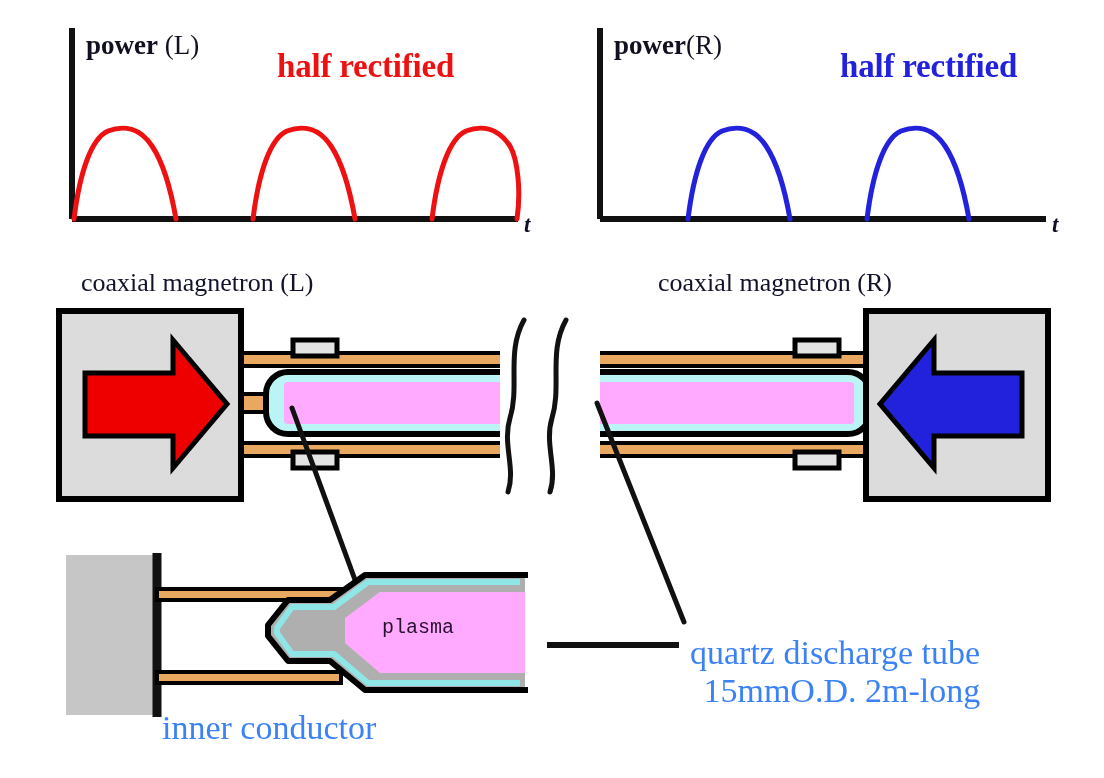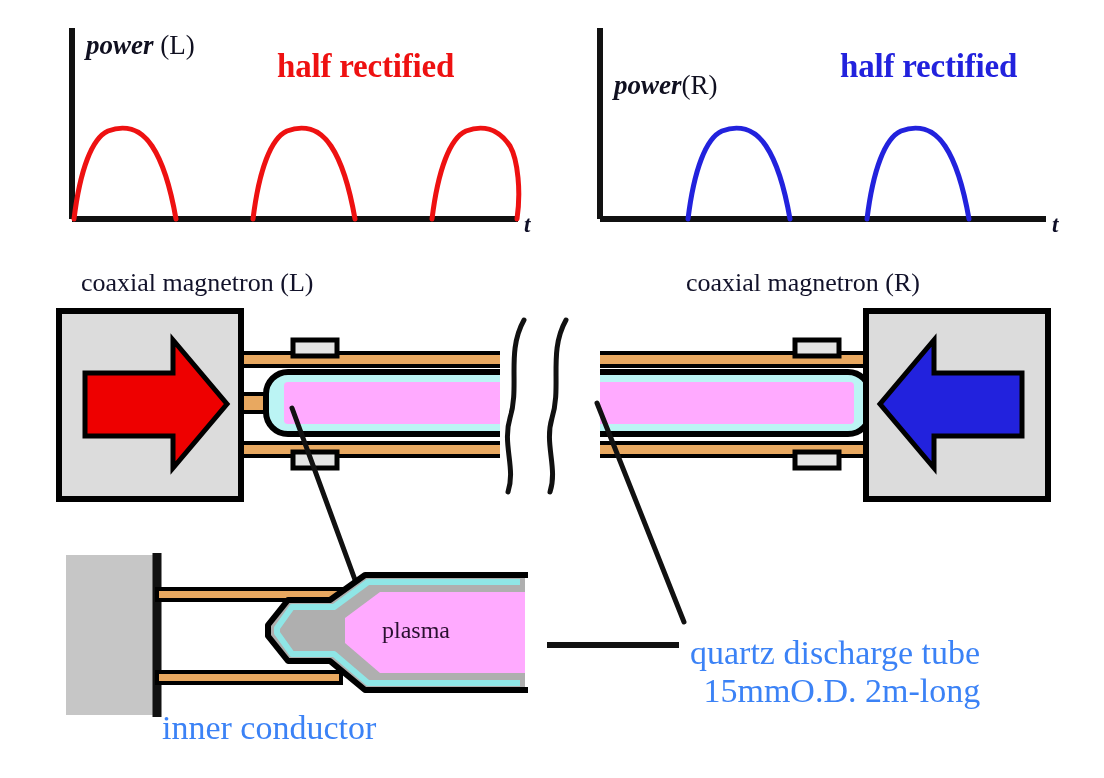--- a/index.html
+++ b/index.html
@@ -30,21 +30,20 @@
     position: absolute;
     white-space: nowrap;
     line-height: 1.12;
     font-family: "Liberation Serif", "DejaVu Serif", serif;
   }
   .axis-title {
     font-size: 27px;
     color: #101020;
   }
   .axis-title .it {
-    font-style: italic;
     font-weight: 700;
   }
   .rect-note {
     font-size: 33px;
     font-weight: 700;
     letter-spacing: -0.2px;
   }
   .rect-note.red  { color: #ee1111; }
   .rect-note.blue { color: #2222dd; }
   .tvar {
@@ -57,22 +56,23 @@
     font-size: 26px;
     color: #12122a;
   }
   .part-label {
     font-size: 34px;
     color: #3b82f6;
     margin-top: 12px;
   }
   .part-label .line2 { display: block; text-align: right; }
   .plasma-label {
-    font-size: 24px;
+    font-size: 20px;
     color: #2a1030;
+    font-family: Liberation Mono, monospace;
   }
 </style>
 </head>
 <body>
 
 <div id="stage">
 
   <svg width="1104" height="778" viewBox="0 0 1104 778">
 
     <g>
@@ -189,31 +189,31 @@
   </svg>
 
   <div class="lbl axis-title" style="left:86px; top:30px;">
     <span class="it">power</span><span> (L)</span>
   </div>
 
   <div class="lbl rect-note red" style="left:277px; top:48px;">half rectified</div>
 
   <div class="lbl tvar" style="left:524px; top:212px;">t</div>
 
-  <div class="lbl axis-title" style="left:614px; top:30px;margin-top:40px;">
+  <div class="lbl axis-title" style="left:614px; top:30px;">
     <span class="it">power</span><span>(R)</span>
   </div>
 
   <div class="lbl rect-note blue" style="left:840px; top:48px;">half rectified</div>
 
   <div class="lbl tvar" style="left:1052px; top:212px;">t</div>
 
   <div class="lbl mag-label" style="left:57px; top:268px;margin-left:24px;">coaxial magnetron (L)</div>
 
-  <div class="lbl mag-label" style="left:686px; top:268px;">coaxial magnetron (R)</div>
+  <div class="lbl mag-label" style="left:658px; top:268px;">coaxial magnetron (R)</div>
 
   <div class="lbl plasma-label" style="left:382px; top:617px;">plasma</div>
 
   <div class="lbl part-label" style="left:162px; top:697px;">inner conductor</div>
 
   <div class="lbl part-label" style="left:690px; top:622px;">
     <span>quartz discharge tube</span>
     <span class="line2">15mmO.D. 2m-long</span>
   </div>
 

